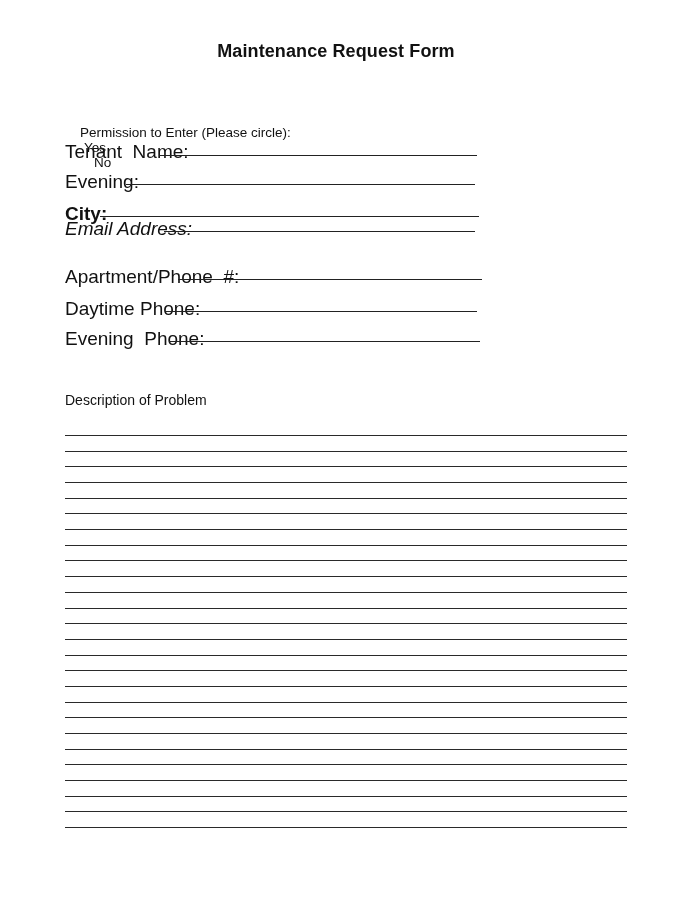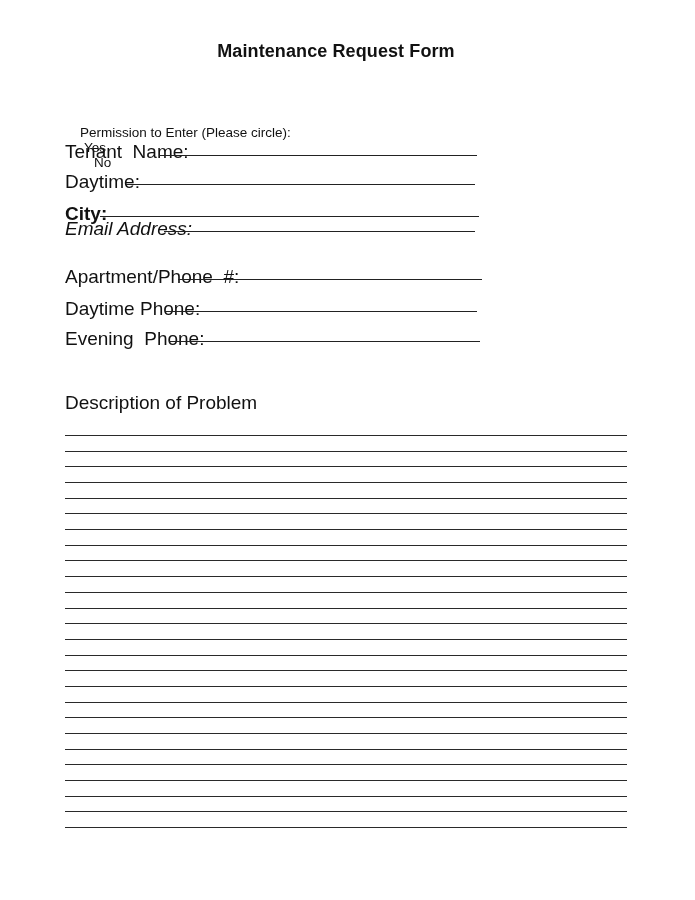--- a/index.html
+++ b/index.html
@@ -4,21 +4,21 @@
   <style>
     html, body { margin: 0; padding: 0; background: #ffffff; }
     body { width: 695px; height: 900px; position: relative; overflow: hidden;
            font-family: "Liberation Sans", sans-serif; color: #111; }
     .title { position: absolute; top: 41px; left: 0; width: 672px; text-align: center;
              font-size: 18px; font-weight: bold; letter-spacing: 0.1px; }
     .perm { position: absolute; left: 65px; top: 110px; font-size: 13.5px; white-space: pre; }
     .field { position: absolute; left: 65px; height: 20px; font-size: 19px; white-space: pre; }
     .field .label { position: absolute; left: 0; top: 0; }
     .field .line { position: absolute; height: 0; border-bottom: 1.5px solid #222; }
-    .desc-label { position: absolute; left: 65px; top: 392px; font-size: 19px; }
+    .desc-label { position: absolute; left: 65px; top: 392px; font-size: 14px; }
     .desc-line { position: absolute; left: 65px; width: 562px; height: 0;
                  border-bottom: 1.5px solid #2a2a2a; }
   </style>
 </head>
 <body>
 
 <div>
   <div class="title">Maintenance Request Form</div>
 
   <div class="perm">
@@ -26,21 +26,21 @@
     <span style="margin-left:4px;">Yes</span>
     <span style="margin-left:14px;">No</span>
   </div>
 
   <div class="field" style="top:141px;">
     <span class="label">Tenant  Name:</span>
     <div class="line" style="left:94px; width:318px; top:14px;"></div>
   </div>
 
   <div class="field" style="top:171px;">
-    <span class="label">Daytime:</span>
+    <span class="label">Evening:</span>
     <div class="line" style="left:61px; width:349px; top:13px;"></div>
   </div>
 
   <div class="field" style="top:203px;font-weight:bold;">
     <span class="label">City:</span>
     <div class="line" style="left:35px; width:379px; top:13px;"></div>
   </div>
 
   <div class="field" style="top:218px;font-style:italic;">
     <span class="label">Email Address:</span>

